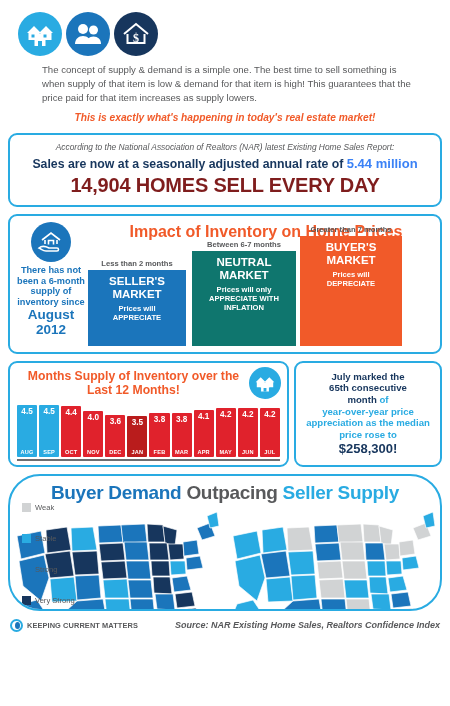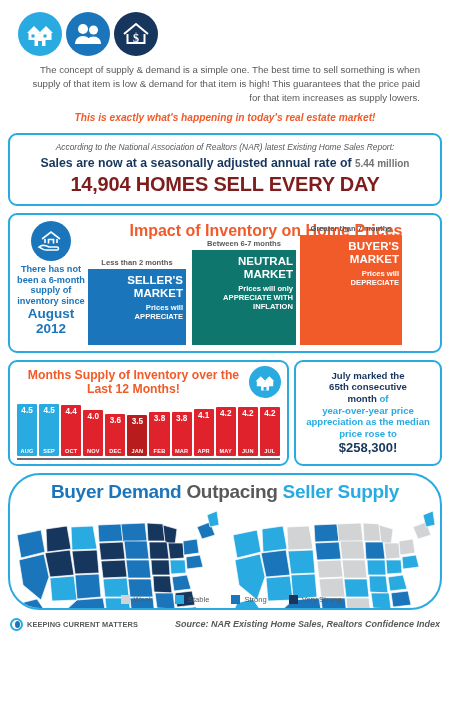--- a/index.html
+++ b/index.html
@@ -18,55 +18,56 @@
   .t-ltblue{color:#29abe2;}
   .t-blue{color:#1b75bb;}
   .t-navy{color:#17365d;}
   .hicons{display:flex;gap:4px;margin-top:2px;}
   .hicon{width:44px;height:44px;border-radius:50%;display:flex;align-items:center;justify-content:center;}
   .hic1{background:#29abe2;}
   .hic2{background:#1b75bb;}
   .hic3{background:#17365d;}
 
   .intro{
-    text-align:right;font-size:9.6px;line-height:1.45;color:#58595b;
+    text-align:left;font-size:9.6px;line-height:1.45;color:#58595b;
     padding:7px 30px 0 30px;
+    margin-left:12px;
   }
   .tagline{
     text-align:center;font-size:10.2px;font-weight:bold;font-style:italic;
     color:#f15a29;padding-top:7px;
   }
 
   
   .card{
     border:2px solid #29abe2;border-radius:9px;background:#fff;
     margin:0 8px;box-sizing:border-box;
   }
 
   
   .nar{margin-top:10px;padding:7px 8px 8px;text-align:center;}
   .nar .l0{font-size:8.4px;font-style:italic;color:#58595b;}
   .nar .l1{font-size:12.3px;font-weight:bold;color:#17365d;margin-top:4px;}
-  .nar .l1 .big{font-size:10px;color:#737373;font-weight:bold;}
+  .nar .l1 .big{font-size:13px;color:#3b82f6;font-weight:bold;}
   .nar .l2{font-size:20px;font-weight:bold;color:#7f1d1d;margin-top:3px;letter-spacing:-0.2px;}
 
   
   .inv{margin-top:7px;height:140px;position:relative;padding:0;overflow:hidden;}
   .inv-left{position:absolute;left:5px;top:6px;width:72px;text-align:center;}
   .hand-icon{width:40px;height:40px;border-radius:50%;background:#1b75bb;margin:0 auto;display:flex;align-items:center;justify-content:center;}
   .inv-left .txt{font-size:9.2px;font-weight:bold;color:#1b75bb;line-height:1.18;margin-top:3px;}
   .inv-left .yr{font-size:13.5px;font-weight:bold;color:#1b75bb;line-height:1.1;}
 
   .inv-title{position:absolute;left:86px;right:4px;top:7px;text-align:center;
     font-size:16px;font-weight:bold;color:#f15a29;line-height:1.12;}
 
   .cols{position:absolute;left:78px;right:6px;bottom:6px;top:48px;}
   .col{position:absolute;bottom:0;}
   .col .cap{font-size:7.6px;font-weight:bold;color:#58595b;text-align:center;margin-bottom:2px;white-space:nowrap;}
-  .box{box-sizing:border-box;padding:5px 3px;text-align:right;color:#fff;}
+  .box{box-sizing:border-box;padding:5px 3px;text-align:center;color:#fff;}
   .box .bt{font-size:11.5px;font-weight:bold;line-height:1.15;}
   .box .bs{font-size:7.6px;font-weight:bold;line-height:1.2;margin-top:3px;}
   .box .bs .cap2{font-weight:bold;}
   .col-s{left:0;width:98px;}
   .col-s .box{background:#1b75bb;height:76px;}
   .col-n{left:104px;width:104px;}
   .col-n .box{background:#0f766e;height:95px;}
   .col-o{left:212px;width:102px;}
   .col-o .box{background:#f15a29;height:110px;}
 
@@ -91,21 +92,21 @@
   }
   .sidecard .s{font-size:9.6px;font-weight:bold;color:#29abe2;line-height:1.22;}
   .sidecard .s .dk{color:#17365d;}
   .sidecard .s .price{font-size:13px;color:#17365d;font-weight:bold;}
 
   
   .mapcard{margin-top:7px;height:137px;position:relative;overflow:hidden;border-radius:32px;}
   .map-title{text-align:center;font-size:19px;font-weight:bold;padding-top:6px;letter-spacing:-0.3px;}
   .maps{display:flex;justify-content:center;gap:4px;margin-top:2px;}
   .maps svg{display:block;}
-  .legend{display:flex;justify-content:center;gap:22px;position:absolute;bottom:4px;left:12px;right:0;}
+  .legend{display:flex;justify-content:center;gap:22px;position:absolute;bottom:4px;left:12px;right:0;flex-direction:column;}
   .lg{display:flex;align-items:center;gap:4px;font-size:7.6px;color:#58595b;}
   .sw{width:9px;height:9px;display:inline-block;}
 
   
   .footer{display:flex;align-items:center;margin:8px 10px 0 10px;}
   .logo{display:flex;align-items:center;gap:4px;}
   .logo-mark{width:13px;height:13px;border-radius:50%;border:2px solid #29abe2;box-sizing:border-box;position:relative;}
   .logo-mark:after{content:"";position:absolute;left:3px;top:1.5px;width:5px;height:7px;border-radius:50%;background:#1b75bb;}
   .logo-txt{font-size:7.4px;font-weight:bold;color:#58595b;letter-spacing:0.1px;}
   .source{flex:1;text-align:right;font-size:9px;font-style:italic;font-weight:bold;color:#58595b;}

